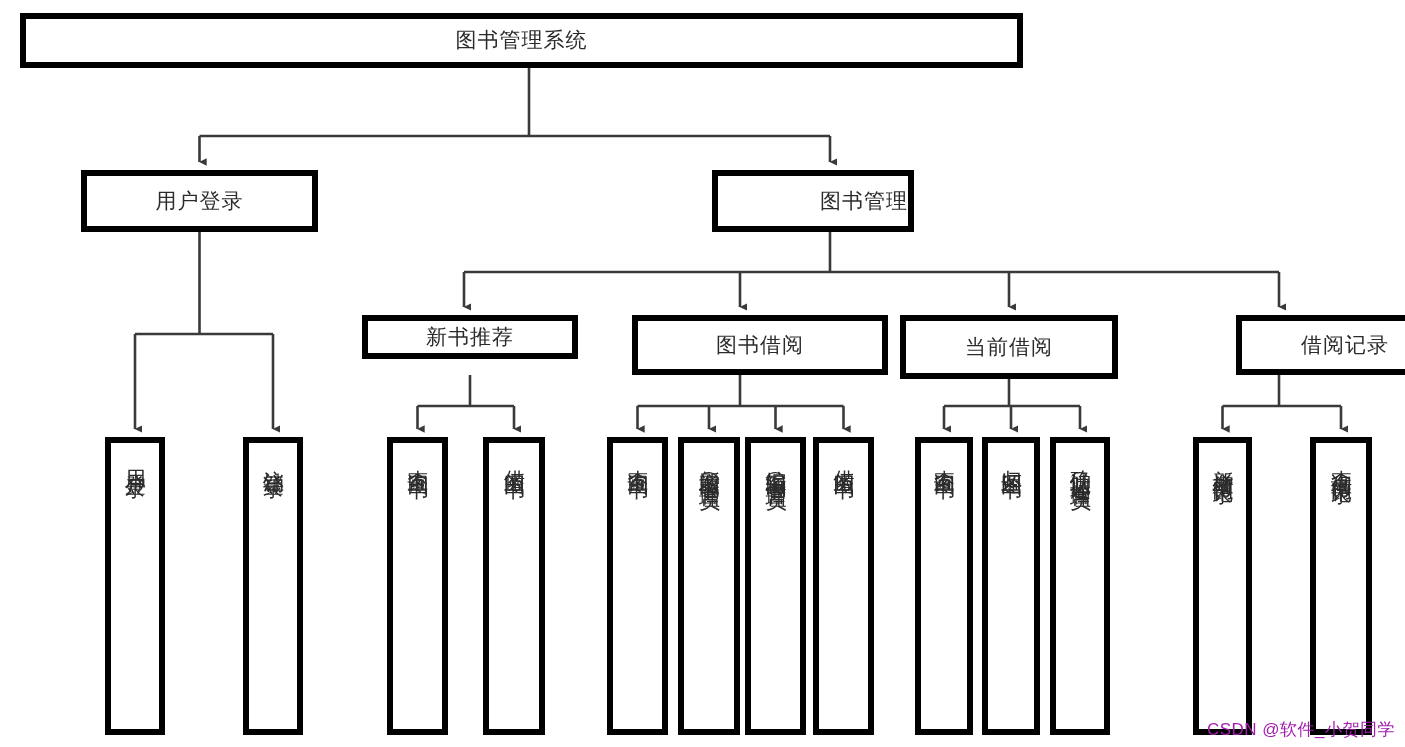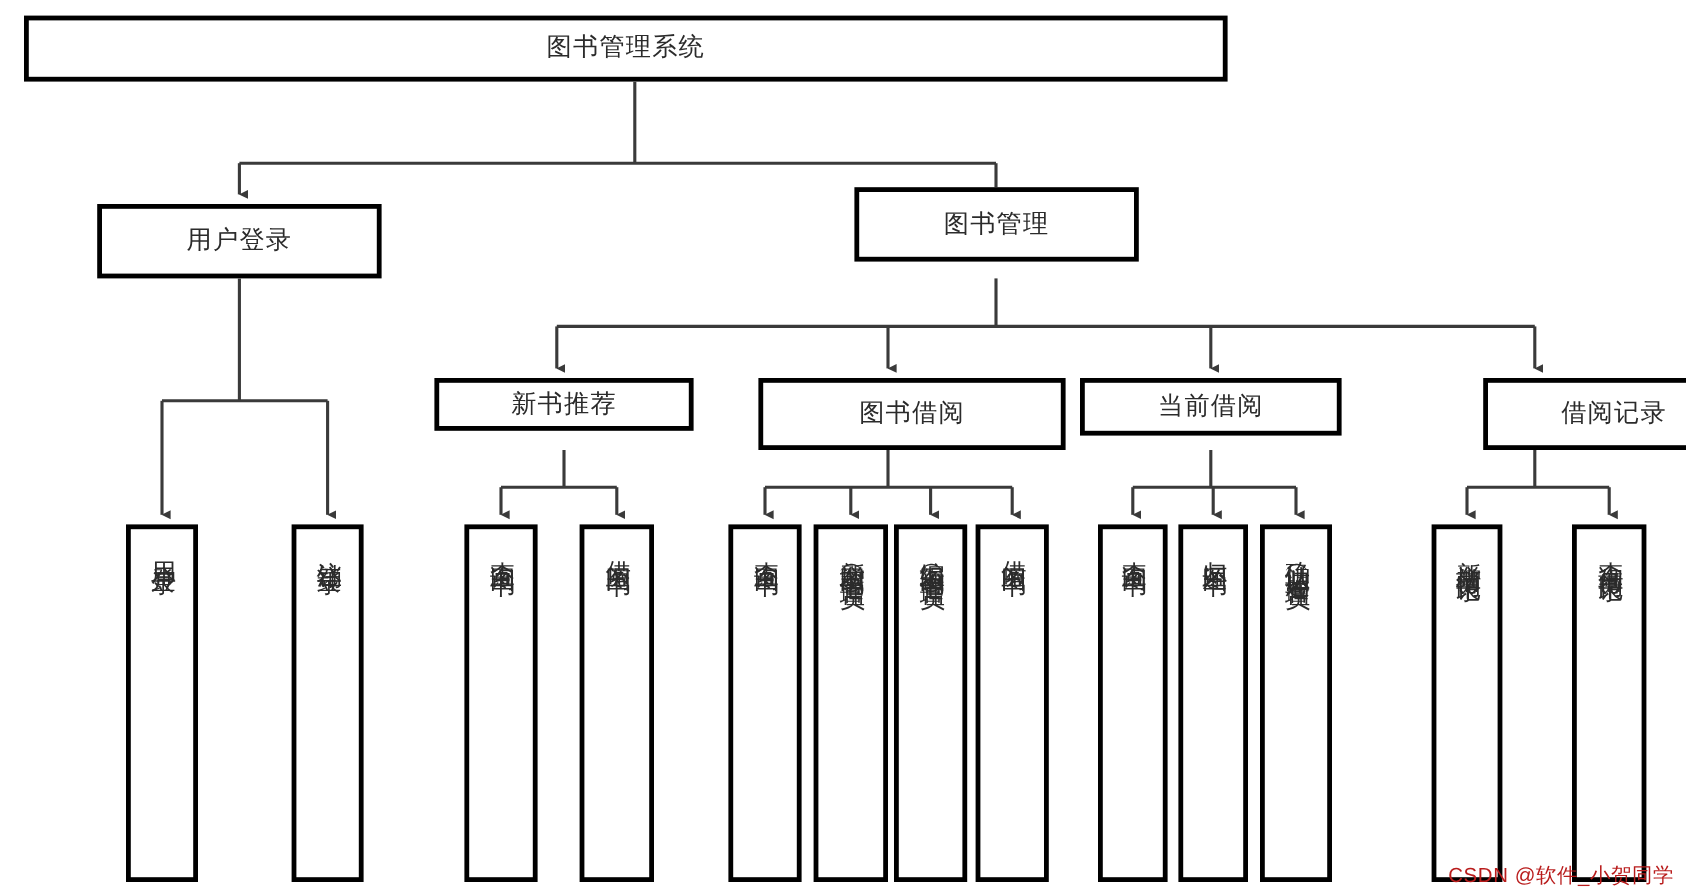--- a/index.html
+++ b/index.html
@@ -22,21 +22,21 @@
     position: absolute;
     left: 0;
     top: 0;
     width: 1405px;
     height: 747px;
   }
   .node {
     position: absolute;
     box-sizing: border-box;
     background: #ffffff;
-    border: 4px solid #000000;
+    border: 6px solid #000000;
     display: flex;
     align-items: center;
     justify-content: center;
     z-index: 3;
   }
   .node-label {
     color: #2b2b2b;
     font-size: 21px;
     line-height: 1.25;
     letter-spacing: 1px;
@@ -58,21 +58,21 @@
     text-orientation: upright;
     font-size: 21px;
     line-height: 1.18;
     letter-spacing: 3px;
     white-space: nowrap;
   }
   .watermark {
     position: absolute;
     right: 10px;
     bottom: 6px;
-    color: #b91c1c;
+    color: #a21caf;
     font-size: 17px;
     letter-spacing: 0.5px;
     z-index: 6;
     white-space: nowrap;
     font-family: "Liberation Sans", "DejaVu Sans", sans-serif;
   }
 </style>
 </head>
 <body>
 
@@ -129,33 +129,33 @@
   </svg>
 
   <div class="node horiz" style="left:20px; top:13px; width:1003px; height:55px;">
     <span class="node-label">图书管理系统</span>
   </div>
 
   <div class="node horiz" style="left:81px; top:170px; width:237px; height:62px;">
     <span class="node-label">用户登录</span>
   </div>
 
-  <div class="node horiz" style="left:712px; top:156px; width:237px; height:62px;">
+  <div class="node horiz" style="left:712px; top:170px; width:202px; height:62px;justify-content:flex-end;">
     <span class="node-label">图书管理</span>
   </div>
 
   <div class="node horiz" style="left:362px; top:315px; width:216px; height:44px;">
     <span class="node-label">新书推荐</span>
   </div>
 
   <div class="node horiz" style="left:632px; top:315px; width:256px; height:60px;">
     <span class="node-label">图书借阅</span>
   </div>
 
-  <div class="node horiz" style="left:900px; top:315px; width:218px; height:48px;">
+  <div class="node horiz" style="left:900px; top:315px; width:218px; height:64px;">
     <span class="node-label">当前借阅</span>
   </div>
 
   <div class="node horiz" style="left:1236px; top:315px; width:218px; height:60px;">
     <span class="node-label">借阅记录</span>
   </div>
 
   <div class="node vert" style="left:105px; top:437px; width:60px; height:298px;">
     <span class="node-label">用户登录</span>
   </div>

